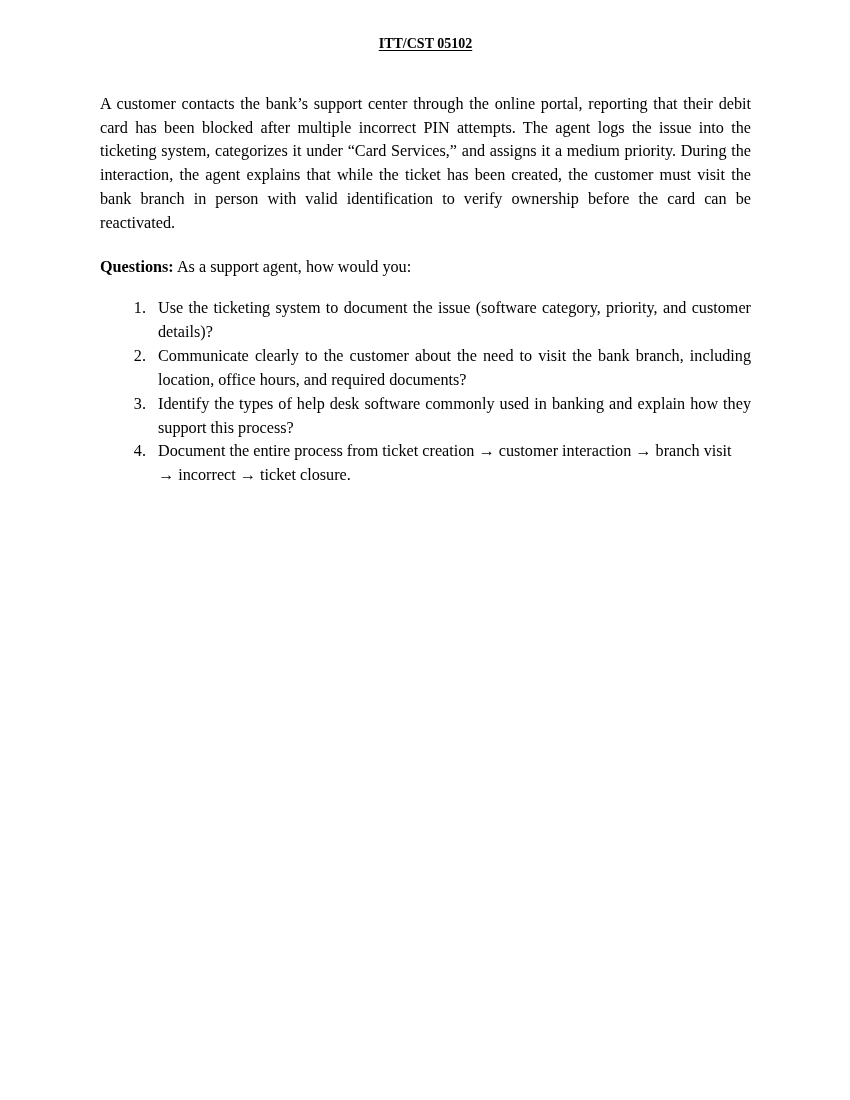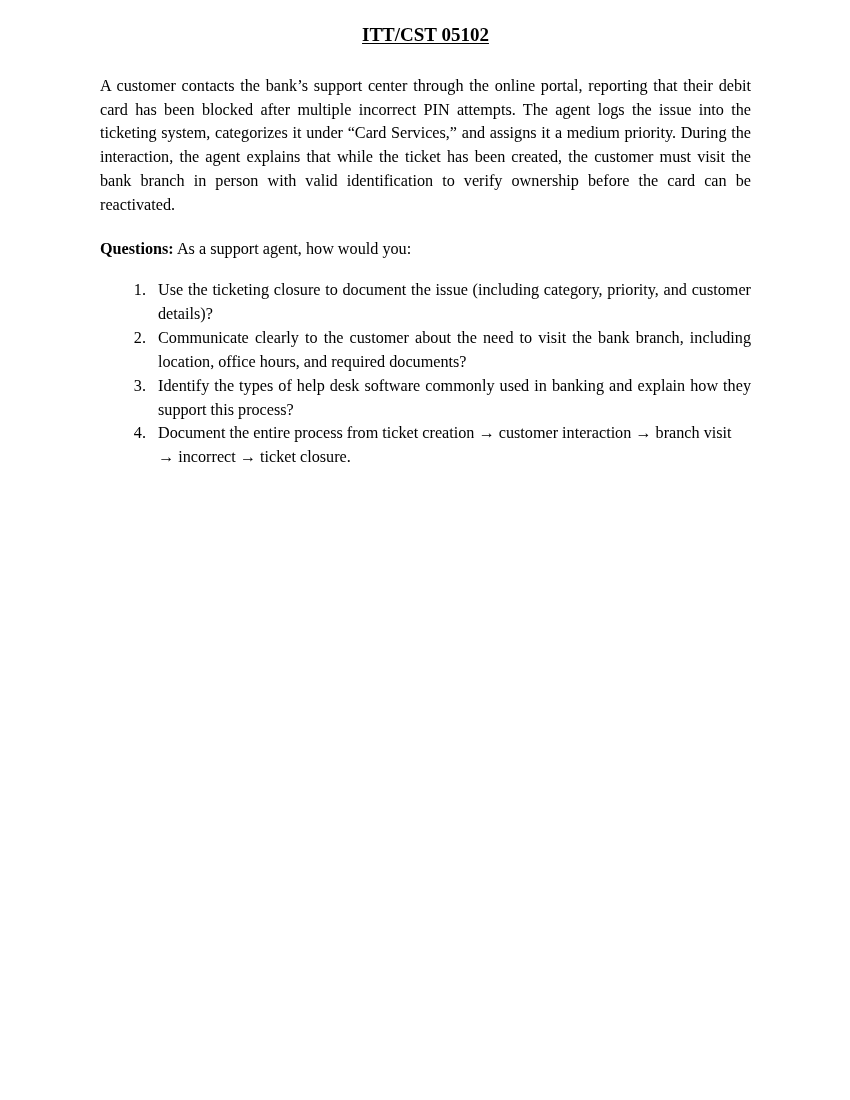--- a/index.html
+++ b/index.html
@@ -38,22 +38,22 @@
     line-height: 1.2;
   }
   .doc-title span.u {
     text-decoration: underline;
     text-underline-offset: 2px;
   }
 
   .doc-subtitle {
     text-align: center;
     font-weight: bold;
-    font-size: 19px;
-    margin: 4px;
+    font-size: 14px;
+    margin: 16px;
     padding-top: 20px;
     line-height: 1.2;
   }
   .doc-subtitle span.u {
     text-decoration: underline;
     text-underline-offset: 2px;
   }
 
   
   .scenario {
@@ -123,21 +123,21 @@
   <div class="content">
 
 
     <h2 class="doc-subtitle"><span class="u">ITT/CST 05102</span></h2>
 
     <p class="scenario">A customer contacts the bank’s support center through the online portal, reporting that their debit card has been blocked after multiple incorrect PIN attempts. The agent logs the issue into the ticketing system, categorizes it under “Card Services,” and assigns it a medium priority. During the interaction, the agent explains that while the ticket has been created, the customer must visit the bank branch in person with valid identification to verify ownership before the card can be reactivated.</p>
 
     <p class="questions-line"><span class="questions-label">Questions:</span><span> As a support agent, how would you:</span></p>
 
     <ol class="qlist">
-      <li>Use the ticketing closure to document the issue (including category, priority, and customer details)?</li>
+      <li>Use the ticketing system to document the issue (software category, priority, and customer details)?</li>
       <li>Communicate clearly to the customer about the need to visit the bank branch, including location, office hours, and required documents?</li>
       <li>Identify the types of help desk software commonly used in banking and explain how they support this process?</li>
       <li class="nojust">Document the entire process from ticket creation → customer interaction → branch visit → incorrect → ticket closure.</li>
     </ol>
 
 
   </div>
 </div>
 
 </body></html>

